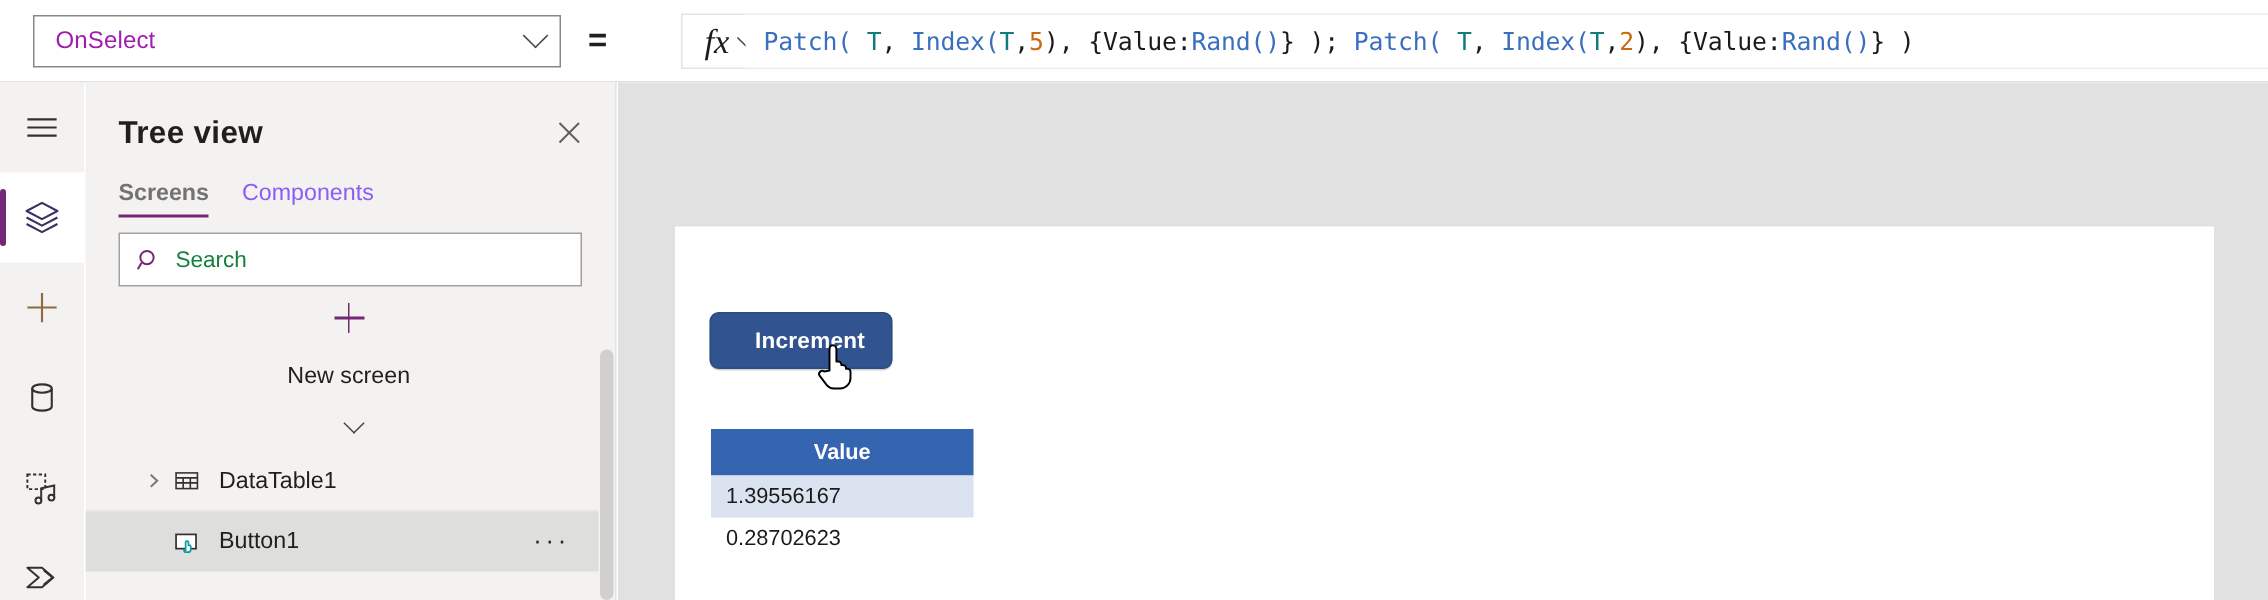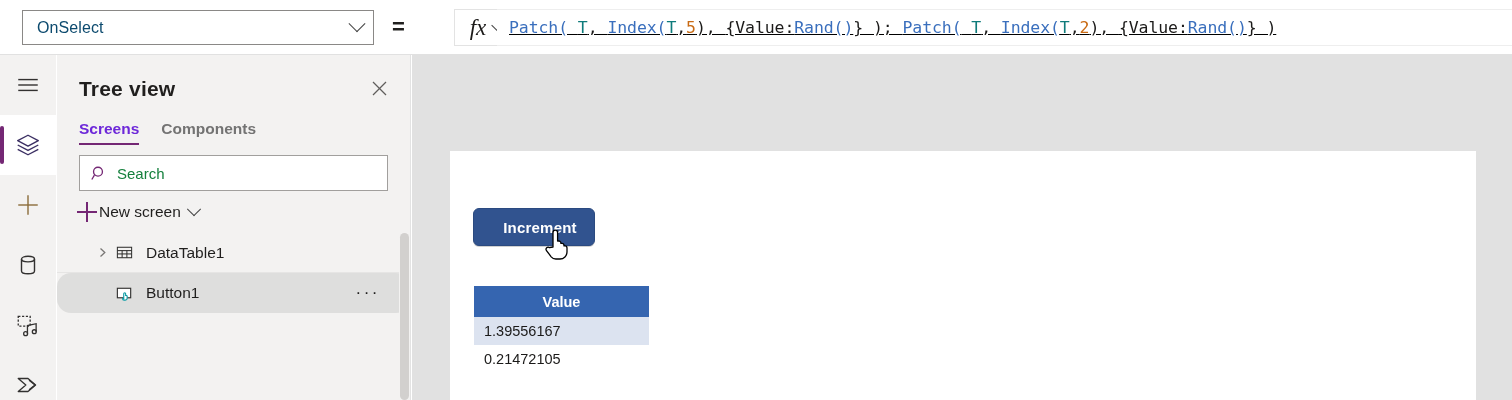--- a/index.html
+++ b/index.html
@@ -21,21 +21,21 @@
     position: absolute; left: 22px; top: 10px;
     width: 352px; height: 35px;
     background: #ffffff;
     border: 1px solid #8a8886;
     display: flex; align-items: center;
     padding: 0 10px 0 14px;
     cursor: pointer;
   }
   .prop-select-label {
     flex: 1;
-    font-size: 16px; color: #0c4a6e;
+    font-size: 16px; color: #a21caf;
     letter-spacing: .1px;
   }
   .chev {
     width: 12px; height: 12px;
     border-right: 1.4px solid #444; border-bottom: 1.4px solid #444;
     transform: rotate(45deg) translate(-3px,-3px);
     flex: none;
   }
   .eq-sign {
     position: absolute; left: 392px; top: 15px;
@@ -68,21 +68,20 @@
     display: flex; align-items: center;
     padding-left: 12px;
     overflow: hidden;
     cursor: text;
   }
   .formula-text {
     font-family: "DejaVu Sans Mono", monospace;
     font-size: 16.5px;
     white-space: pre;
     letter-spacing: -0.1px;
-    text-decoration: underline;
   }
   .tok-fn   { color: #3a6fbd; }
   .tok-ident{ color: #0f7b7b; }
   .tok-num  { color: #c96a13; }
   .tok-punc { color: #1b1a19; }
   .tok-field{ color: #1b1a19; }
 
   
   .rail {
     position: absolute; left: 0; top: 55px;
@@ -123,60 +122,59 @@
   }
   .tv-close {
     width: 26px; height: 26px; cursor: pointer;
     display: flex; align-items: center; justify-content: center;
   }
   .tv-tabs {
     display: flex; align-items: flex-end;
     padding: 0 22px; height: 36px; gap: 22px;
   }
   .tv-tab {
-    font-size: 15.5px; color: #737373;
+    font-size: 15.5px; color: #8b5cf6;
     padding-bottom: 7px; cursor: pointer;
     position: relative;
-    font-weight: bold;
-  }
-  .tv-tab.active { color: #6d28d9; font-weight: 700; }
+  }
+  .tv-tab.active { color: #737373; font-weight: 700; }
   .tv-tab.active::after {
     content: "";
     position: absolute; left: 0; right: 0; bottom: 0;
     height: 2.5px; background: #742774;
   }
   .tv-searchwrap { padding: 10px 22px 0 22px; }
   .tv-search {
     height: 36px; background: #ffffff;
     border: 1px solid #a19f9d;
     display: flex; align-items: center; gap: 9px;
     padding: 0 11px; cursor: text;
   }
   .tv-search-ph { font-size: 15px; color: #15803d; }
   .tv-newscreen {
-    display: flex; align-items: center; gap: 2px;
-    padding: 11px 22px 0 20px; cursor: pointer;
+    display: flex; align-items: center; gap: 20px;
+    padding: 11px 22px 0 20px; cursor: pointer; flex-direction: column;
   }
   .tv-newscreen-label { font-size: 15.5px; color: #201f1e; }
   .plus-icon { width: 20px; height: 20px; position: relative; flex: none; }
   .plus-icon::before, .plus-icon::after {
     content:""; position:absolute; background:#742774;
   }
   .plus-icon::before { left:0; top:9px; width:20px; height:1.6px; }
   .plus-icon::after  { top:0; left:9px; height:20px; width:1.6px; }
 
   .tv-list { margin-top: 11px; }
   .tv-row {
     position: relative;
     display: flex; align-items: center;
     height: 40px; cursor: pointer;
     border-bottom: 1px solid #e6e5e4;
   }
   .tv-row.selected { background: #dededd; border-bottom-color: #dededd; }
-  .tv-row.noborder { border-bottom: none; border-radius: 14px; }
+  .tv-row.noborder { border-bottom: none; }
   .tv-twisty {
     width: 22px; height: 22px; flex: none;
     display: flex; align-items: center; justify-content: center;
   }
   .tv-rowicon {
     width: 22px; height: 22px; flex: none;
     display: flex; align-items: center; justify-content: center;
   }
   .tv-rowlabel {
     font-size: 15.5px; color: #201f1e;
@@ -424,21 +422,21 @@
       </div>
 
       <div class="dtable">
         <div class="dt-head">
           <span class="dt-head-label">Value</span>
         </div>
         <div class="dt-row sel">
           <span class="dt-cell">1.39556167</span>
         </div>
         <div class="dt-row">
-          <span class="dt-cell">0.21472105</span>
+          <span class="dt-cell">0.28702623</span>
         </div>
       </div>
     </div>
   </div>
 
   <svg class="cursor-hand" viewBox="0 0 30 36">
     <path d="M10 21 V6.5 a2.3 2.3 0 0 1 4.6 0 V15 h1.3 a2 2 0 0 1 2 2 v.4 h1.1 a2 2 0 0 1 2 2 v.5 h1 a2 2 0 0 1 2 2 V26 a7 7 0 0 1 -7 7 h-4.2 a6 6 0 0 1 -4.6 -2.2 L3.5 24.6 a2.1 2.1 0 0 1 3 -2.9 z" fill="#ffffff" stroke="#000000" stroke-width="1.3" stroke-linejoin="round"></path>
   </svg>
 
 </div>

